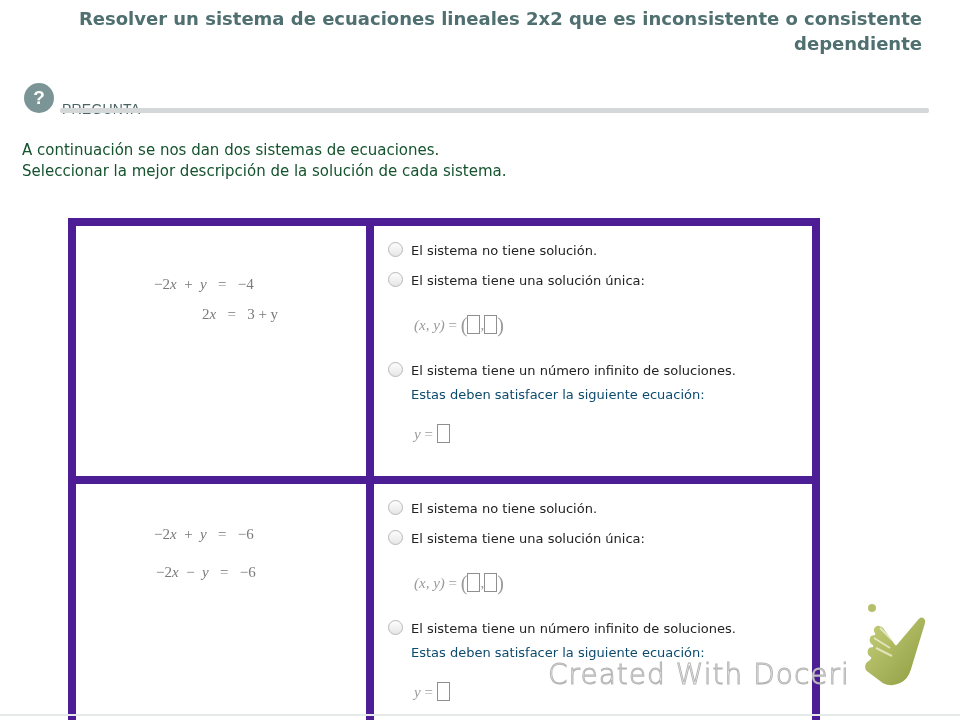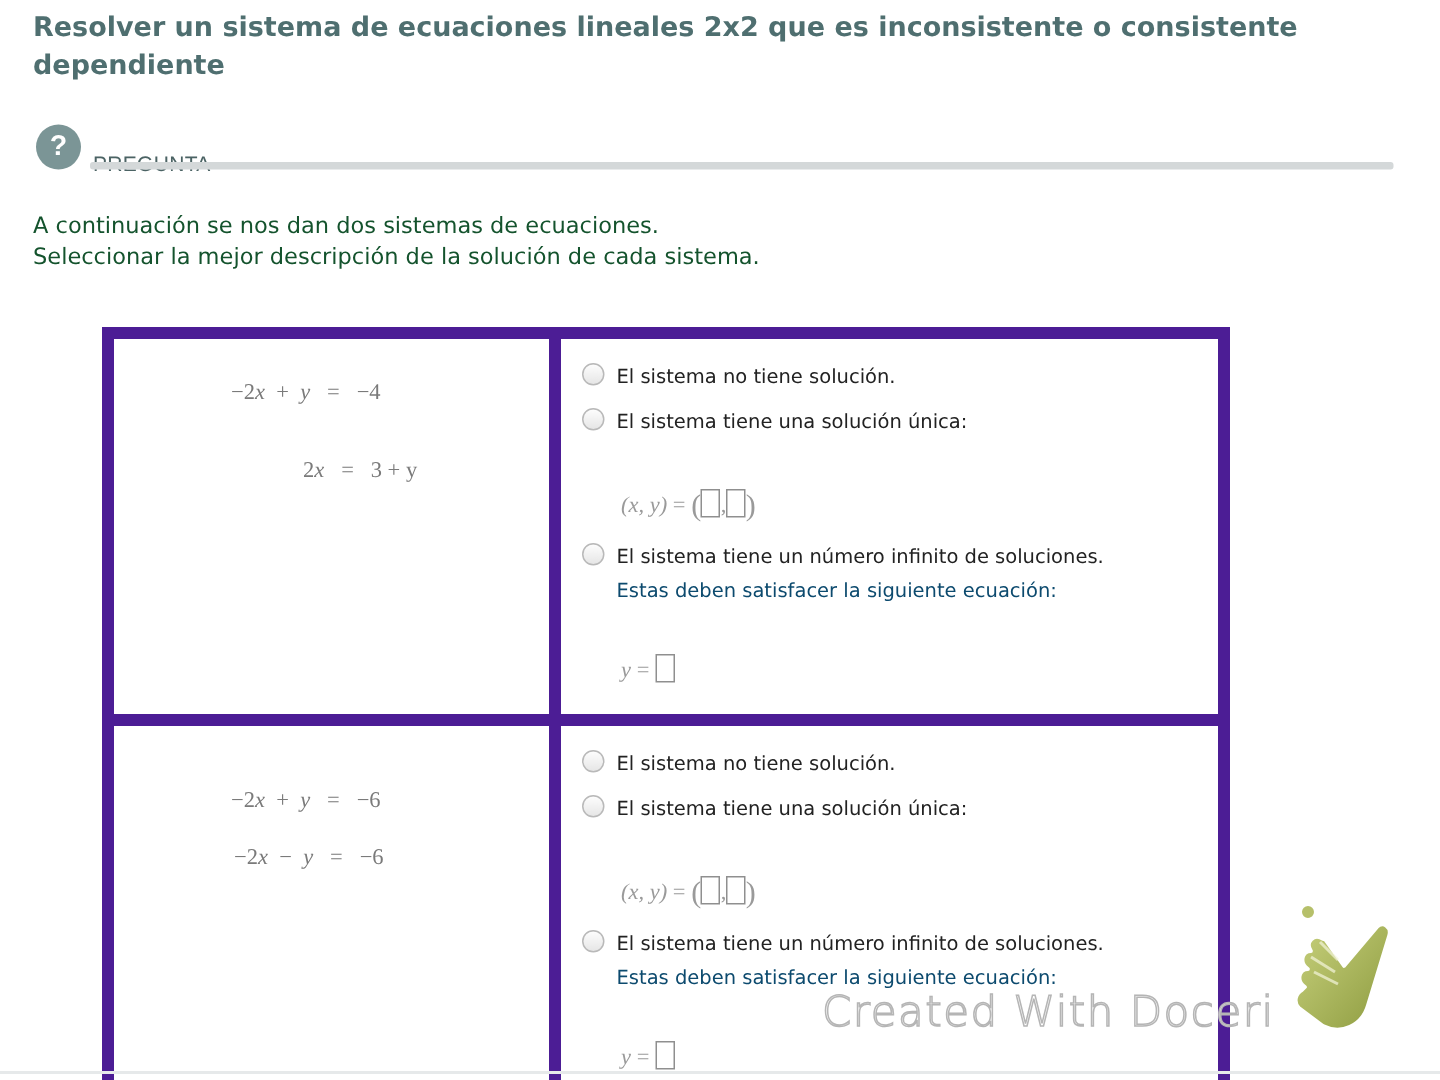--- a/index.html
+++ b/index.html
@@ -7,20 +7,21 @@
       width: 960px; height: 720px; overflow: hidden; position: relative;
       background: #ffffff;
       font-family: "DejaVu Sans", sans-serif;
       color: #222;
     }
     .title {
       position: absolute; left: 22px; top: 6px; width: 900px;
       font-family: "DejaVu Sans", sans-serif;
       font-weight: bold; font-size: 18px; line-height: 25px;
       color: #4f6f70;
+      text-align: right;
     }
     .pregunta {
       position: absolute; left: 24px; top: 82px; width: 905px; height: 34px;
     }
     .q-icon {
       position: absolute; left: 0; top: 1px; width: 30px; height: 30px; border-radius: 50%;
       background: #7b9596; color: #fff; text-align: center;
       font-family: "Liberation Sans", sans-serif; font-weight: bold; font-size: 19px; line-height: 30px;
     }
     .q-label {
@@ -60,21 +61,20 @@
       display: inline-block; width: 13px; height: 13px; border-radius: 50%;
       border: 1px solid #b9b9b9; background: linear-gradient(#fdfdfd, #e6e6e6);
       vertical-align: -2px; margin-right: 8px;
     }
     .sub {
       position: absolute; left: 37px; font-size: 13px; color: #0c4a6e; white-space: nowrap;
     }
     .formula {
       position: absolute; left: 40px; font-family: "Liberation Serif", serif; font-size: 15px; color: #9a9a9a;
       white-space: nowrap;
-      margin-top: 12px;
     }
     .formula i { font-style: italic; }
     .box {
       display: inline-block; width: 11px; height: 17px; border: 1px solid #8f8f8f;
       vertical-align: -4px; background: #fff;
     }
     .paren { font-size: 20px; color: #9a9a9a; vertical-align: -2px; }
     .watermark {
       position: absolute; left: 548px; top: 658px;
       font-family: "DejaVu Sans", sans-serif; font-size: 28px; color: rgba(255,255,255,0.85);
@@ -100,21 +100,21 @@
 <div class="intro">
   <div>A continuación se nos dan dos sistemas de ecuaciones.</div>
   <div>Seleccionar la mejor descripción de la solución de cada sistema.</div>
 </div>
 
 <table class="systems">
 
   <tbody>
       <tr>
     <td class="eq-cell">
-      <div class="eq" style="left:78px; top:28px;text-align:center;"><span>−2</span><i>x</i>  <span>+</span>  <i>y</i>   <span>=</span>   <span>−4</span></div>
+      <div class="eq" style="left:78px; top:50px;text-align:center;"><span>−2</span><i>x</i>  <span>+</span>  <i>y</i>   <span>=</span>   <span>−4</span></div>
       <div class="eq" style="left:126px; top:80px;"><span>2</span><i>x</i>   <span>=</span>   <span>3 + y</span></div>
     </td>
     <td class="opt-cell">
       <div class="opt" style="top:16px;">
         <span class="radio"></span><span>El sistema no tiene solución.</span>
       </div>
       <div class="opt" style="top:46px;">
         <span class="radio"></span><span>El sistema tiene una solución única:</span>
       </div>
       <div class="formula" style="top:88px;">

